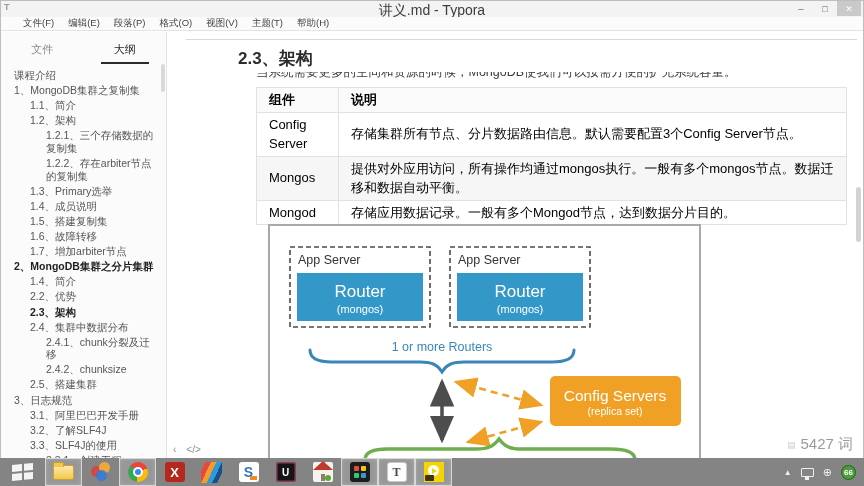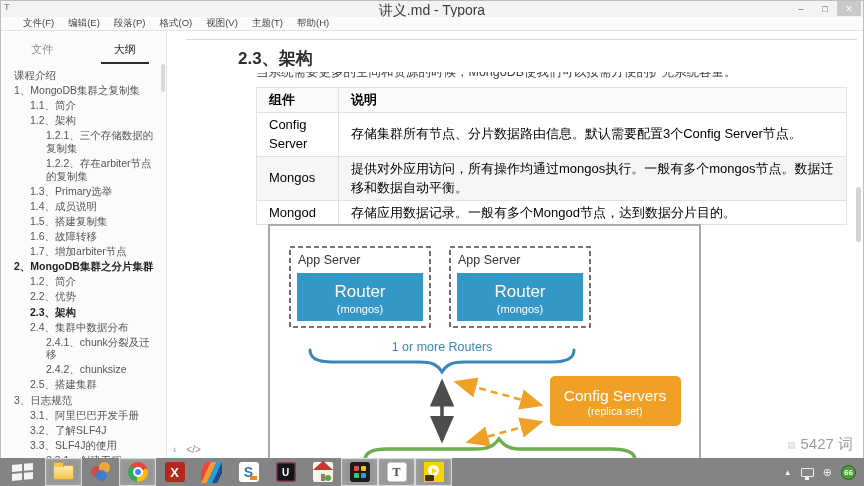--- a/index.html
+++ b/index.html
@@ -161,21 +161,21 @@
         <div class="outline-item lvl2">1.1、简介</div>
         <div class="outline-item lvl2">1.2、架构</div>
         <div class="outline-item lvl3">1.2.1、三个存储数据的复制集</div>
         <div class="outline-item lvl3">1.2.2、存在arbiter节点的复制集</div>
         <div class="outline-item lvl2">1.3、Primary选举</div>
         <div class="outline-item lvl2">1.4、成员说明</div>
         <div class="outline-item lvl2">1.5、搭建复制集</div>
         <div class="outline-item lvl2">1.6、故障转移</div>
         <div class="outline-item lvl2">1.7、增加arbiter节点</div>
         <div class="outline-item lvl1 bold">2、MongoDB集群之分片集群</div>
-        <div class="outline-item lvl2">1.2、简介</div>
+        <div class="outline-item lvl2">1.4、简介</div>
         <div class="outline-item lvl2">2.2、优势</div>
         <div class="outline-item lvl2 bold">2.3、架构</div>
         <div class="outline-item lvl2">2.4、集群中数据分布</div>
         <div class="outline-item lvl3">2.4.1、chunk分裂及迁移</div>
         <div class="outline-item lvl3">2.4.2、chunksize</div>
         <div class="outline-item lvl2">2.5、搭建集群</div>
         <div class="outline-item lvl1">3、日志规范</div>
         <div class="outline-item lvl2">3.1、阿里巴巴开发手册</div>
         <div class="outline-item lvl2">3.2、了解SLF4J</div>
         <div class="outline-item lvl2">3.3、SLF4J的使用</div>

